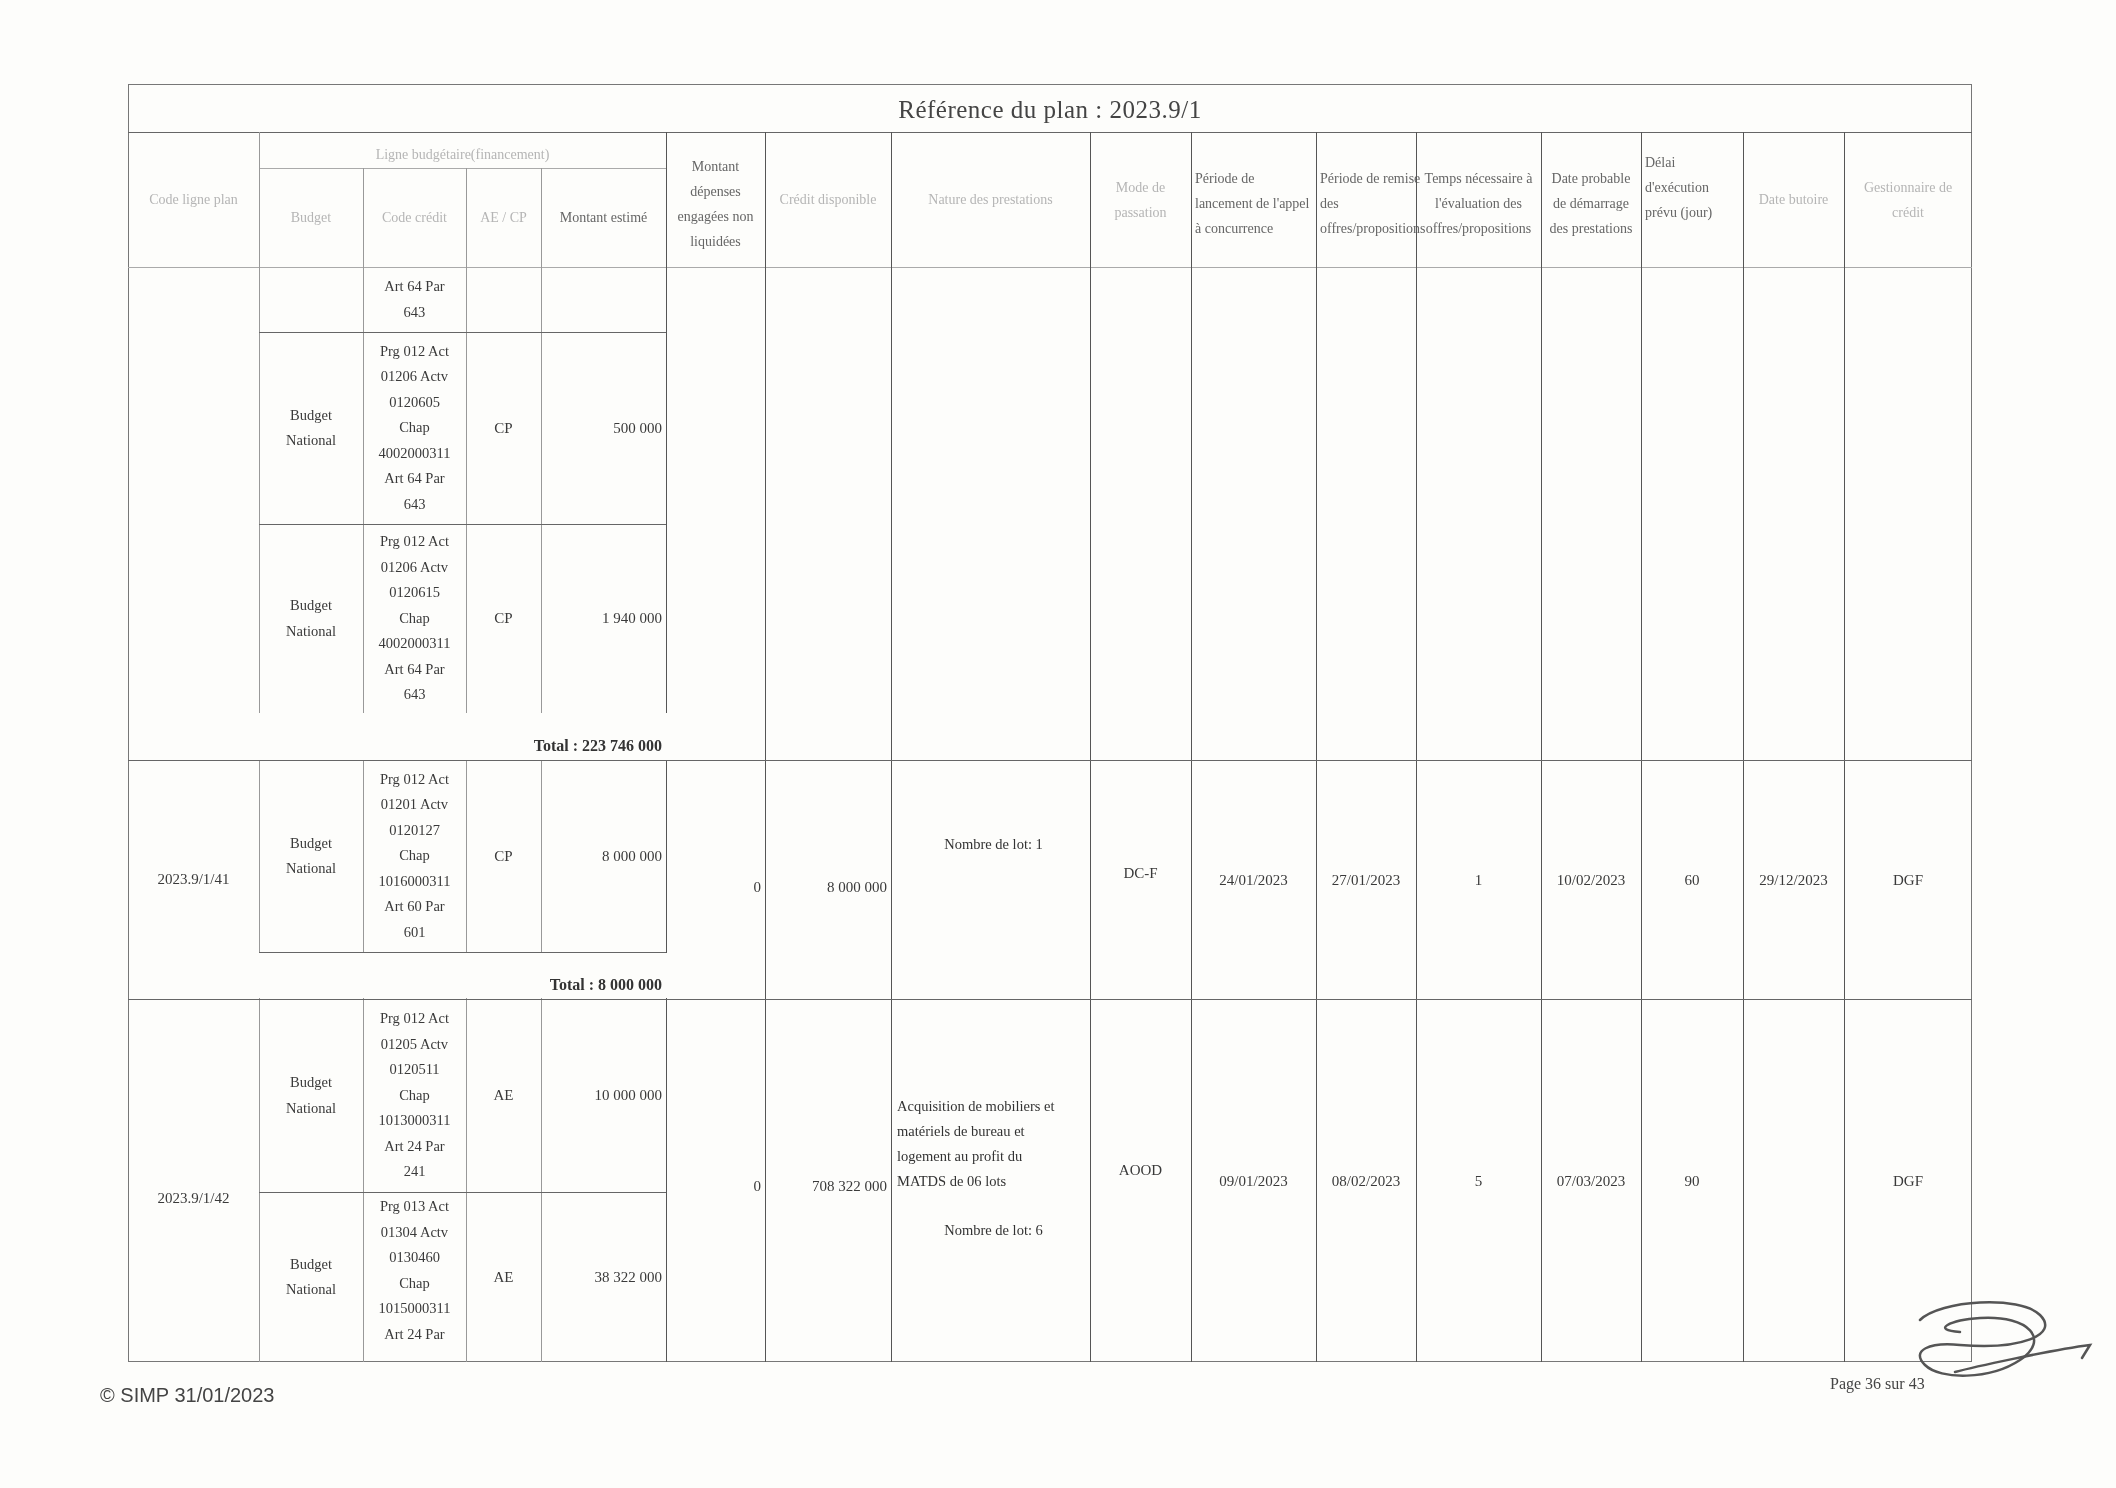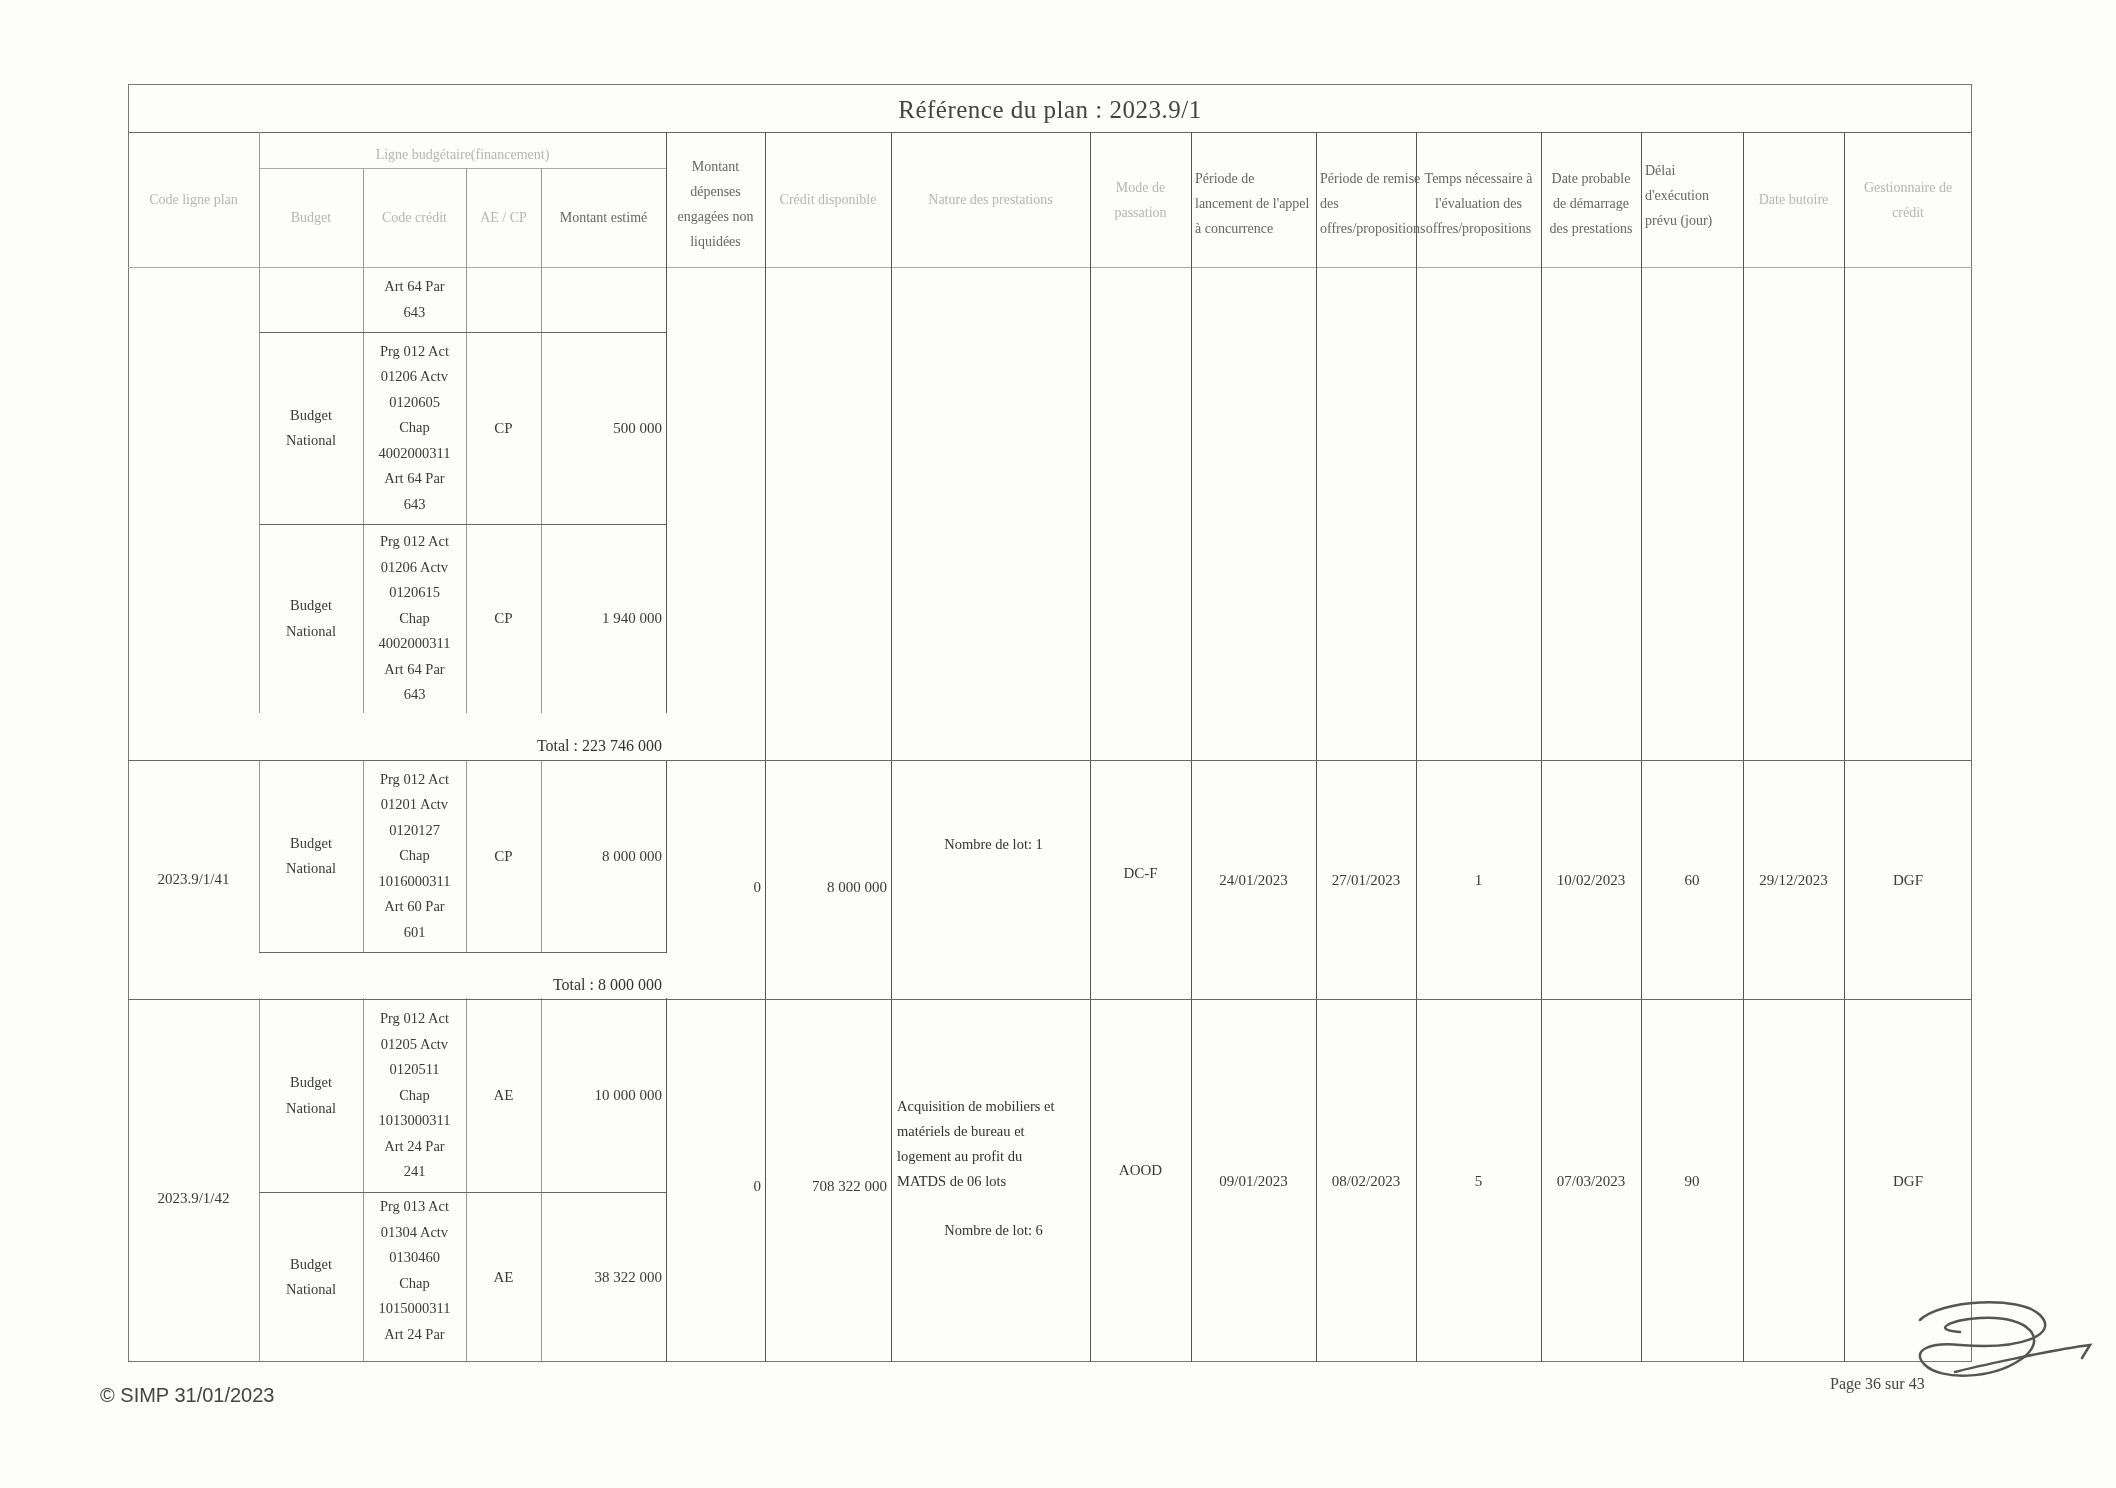--- a/index.html
+++ b/index.html
@@ -11,21 +11,21 @@
   .frame { border: 1.5px solid #777; }
   .hline { position: absolute; height: 0; border-top: 1.5px solid #666; }
   .vline { position: absolute; width: 0; border-left: 1.5px solid #555; }
   .vline.light { border-left-color: #999; }
   .hline.light { border-top-color: #aaa; }
   .cell { position: absolute; display: flex; align-items: center; justify-content: center; text-align: center; box-sizing: border-box; padding: 0 4px; font-size: 15px; line-height: 25px; color: #3a3a3a; }
   .cell.right { justify-content: flex-end; text-align: right; padding-right: 4px; }
   .hdr { color: #b5b5b5; font-size: 14px; line-height: 25px; }
   .hdr.dark { color: #666; }
   .title { font-size: 25px; font-weight: normal; color: #444; letter-spacing: 0.5px; }
-  .total { font-weight: normal; font-size: 16px; color: #333; }
+  .total { font-weight: bold; font-size: 16px; color: #333; }
   .ligne { white-space: pre-line; font-size: 14.5px; line-height: 25.5px; }
   .footer-left { font-family: "Liberation Sans", "DejaVu Sans", sans-serif; font-size: 20px; color: #444; }
   .footer-right { font-family: Liberation Serif, serif; font-size: 16px; color: #444; }
   .nature { display:block; text-align:left; padding-left:6px; white-space: pre-line; font-size: 14.5px; line-height: 25px; }
 </style>
 </head>
 <body>
 
 <div class="abs frame" style="left:128px; top:84px; width:1844px; height:1278px;"></div>
 <div class="abs" style="left:128px; top:96px; width:1844px; text-align:center;">
@@ -43,21 +43,21 @@
 <div class="cell hdr" style="left:466px; top:168px; width:75px; height:99px;">AE / CP</div>
 <div class="cell hdr dark" style="left:541px; top:168px; width:125px; height:99px;">Montant estimé</div>
 <div class="cell hdr dark" style="left:666px; top:140px; width:99px; height:127px;">Montant dépenses engagées non liquidées</div>
 <div class="cell hdr" style="left:765px; top:132px; width:126px; height:135px;">Crédit disponible</div>
 <div class="cell hdr" style="left:891px; top:132px; width:199px; height:135px;">Nature des prestations</div>
 <div class="cell hdr" style="left:1090px; top:132px; width:101px; height:135px;">Mode de passation</div>
 <div class="cell hdr dark" style="left:1191px; top:140px; width:125px; height:127px; justify-content:flex-start; text-align:left;">Période de lancement de l'appel à concurrence</div>
 <div class="cell hdr dark" style="left:1316px; top:140px; width:100px; height:127px; justify-content:flex-start; text-align:left;">Période de remise des offres/propositions</div>
 <div class="cell hdr dark" style="left:1416px; top:140px; width:125px; height:127px;">Temps nécessaire à l'évaluation des offres/propositions</div>
 <div class="cell hdr dark" style="left:1541px; top:140px; width:100px; height:127px;">Date probable de démarrage des prestations</div>
-<div class="cell hdr dark" style="left:1641px; top:128px; width:102px; height:135px; justify-content:flex-start; text-align:left;">Délai d'exécution prévu (jour)</div>
+<div class="cell hdr dark" style="left:1641px; top:120px; width:102px; height:135px; justify-content:flex-start; text-align:left;">Délai d'exécution prévu (jour)</div>
 <div class="cell hdr" style="left:1743px; top:132px; width:101px; height:135px;">Date butoire</div>
 <div class="cell hdr" style="left:1844px; top:132px; width:128px; height:135px;">Gestionnaire de crédit</div>
 
 <div class="vline light" style="left:259px; top:132px; height:1230px;"></div>
 <div class="vline light" style="left:363px; top:168px; height:1194px;"></div>
 <div class="vline light" style="left:466px; top:168px; height:1194px;"></div>
 <div class="vline light" style="left:541px; top:168px; height:1194px;"></div>
 <div class="vline" style="left:666px; top:132px; height:1230px;"></div>
 <div class="vline" style="left:765px; top:132px; height:1230px;"></div>
 <div class="vline" style="left:891px; top:132px; height:1230px;"></div>

